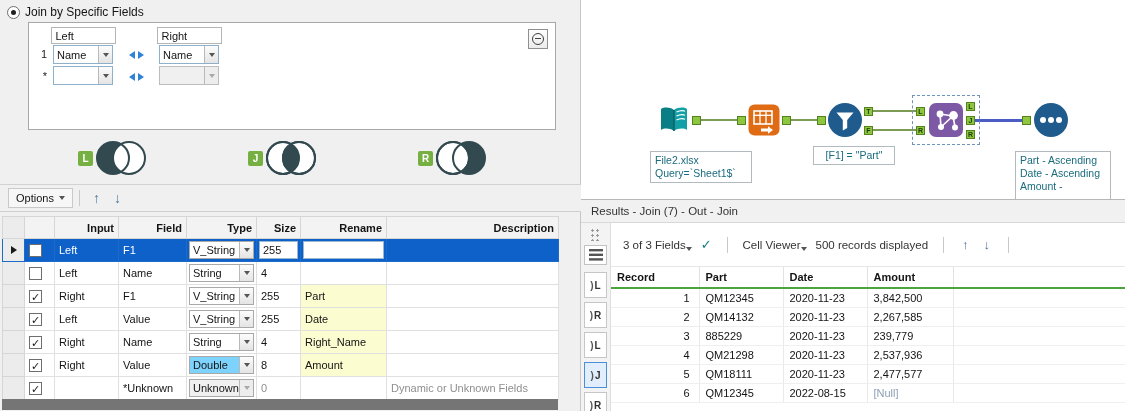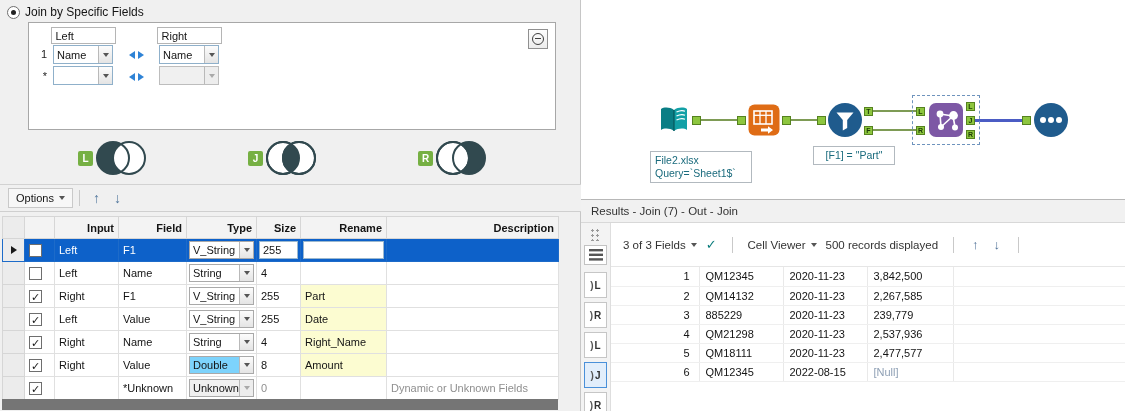--- a/index.html
+++ b/index.html
@@ -73,21 +73,21 @@
 
 #results{position:absolute;left:581px;top:199px;width:544px;height:212px;background:#fff;border-top:1px solid #b7b7b7;z-index:5}
 .res-title{position:absolute;left:0;top:0;width:100%;height:23px;background:#f1f1f1;border-bottom:1px solid #d8d8d8;line-height:22px;padding-left:10px;color:#333;font-size:11.5px}
 .res-strip{position:absolute;left:0;top:23px;width:30px;bottom:0;background:#f3f3f3;border-right:1px solid #dedede}
 .grip{position:absolute;left:9px;top:5px;width:11px;height:13px;background:radial-gradient(#999 1px,transparent 1.2px);background-size:5px 5px}
 .tbl-btn{position:absolute;left:3px;top:22px;width:23px;height:20px;border:1px solid #c2c2c2;background:#fff;display:flex;align-items:center;justify-content:center}
 .anchor-btn{position:absolute;left:3px;width:23px;height:26px;border:1px solid #c6c6c6;background:#fff;color:#333;font-weight:bold;font-size:10px;display:flex;align-items:center;justify-content:center;gap:1px}
 .anchor-btn .par{font-weight:bold;color:#555}
 .anchor-btn.active{border-color:#4a90d9;background:#e2eefb}
 .res-toolbar{position:absolute;left:30px;top:23px;right:0;height:44px;display:flex;align-items:center;gap:9px;padding-left:12px;color:#333;font-size:11.5px;border-bottom:1px solid #e6e6e6}
-.ddlabel{display:flex;align-items:center;gap:5px}
+.ddlabel{display:flex;align-items:flex-end;}
 .teal-check{color:#0b7c7c;font-weight:bold;font-size:13px}
 .res-arrow{color:#4d6f96;font-weight:bold;font-size:13px;padding:0 3px}
 .res-grid{position:absolute;left:30px;top:67px;right:0;bottom:0;overflow:hidden}
 table.rg{border-collapse:collapse;table-layout:fixed;width:514px;background:#fff}
 .rg th{font-weight:bold;text-align:left;padding:3px 6px;border-right:1px solid #e2e2e2;border-bottom:2px solid #4aa53c;height:21px;background:#fff}
 .rg td{padding:2px 6px;border-right:1px solid #e9e9e9;border-bottom:1px solid #efefef;height:19px;white-space:nowrap;overflow:hidden}
 .rg .rc{text-align:right;padding-right:9px}
 .null-val{color:#8fa0b5}
 </style>
 </head>
@@ -420,20 +420,25 @@
     <circle cx="18" cy="18" r="3" fill="#ffffff"></circle>
     <circle cx="26" cy="18" r="3" fill="#ffffff"></circle>
   </svg>
 
   <div class="ann" style="left:68px;top:151px;width:102px">
     <div>File2.xlsx</div>
     <div>Query=`Sheet1$`</div>
   </div>
   <div class="ann center" style="left:231px;top:146px;width:82px">
     <div>[F1] = "Part"</div>
+  </div>
+  <div class="ann" style="left:433px;top:151px;width:96px;height:54px">
+    <div>Part - Ascending</div>
+    <div>Date - Ascending</div>
+    <div>Amount -</div>
   </div>
 </div>
 
 <div id="results">
   <div class="res-title">Results - Join (7) - Out - Join</div>
 
   <div class="res-strip">
     <div class="grip"></div>
     <div class="tbl-btn">
       <svg width="14" height="12" viewBox="0 0 14 12">
@@ -485,20 +490,27 @@
   <div class="res-grid">
     <table class="rg">
       <colgroup>
           <col style="width:88px">
           <col style="width:84px">
           <col style="width:84px">
           <col style="width:86px">
           <col style="width:172px">
         </colgroup>
       <tbody>
+          <tr>
+        <th>Record</th>
+        <th>Part</th>
+        <th>Date</th>
+        <th>Amount</th>
+        <th></th>
+      </tr>
       <tr>
         <td class="rc">1</td>
         <td>QM12345</td>
         <td>2020-11-23</td>
         <td>3,842,500</td>
             <td></td>
       </tr>
       <tr>
         <td class="rc">2</td>
         <td>QM14132</td>

